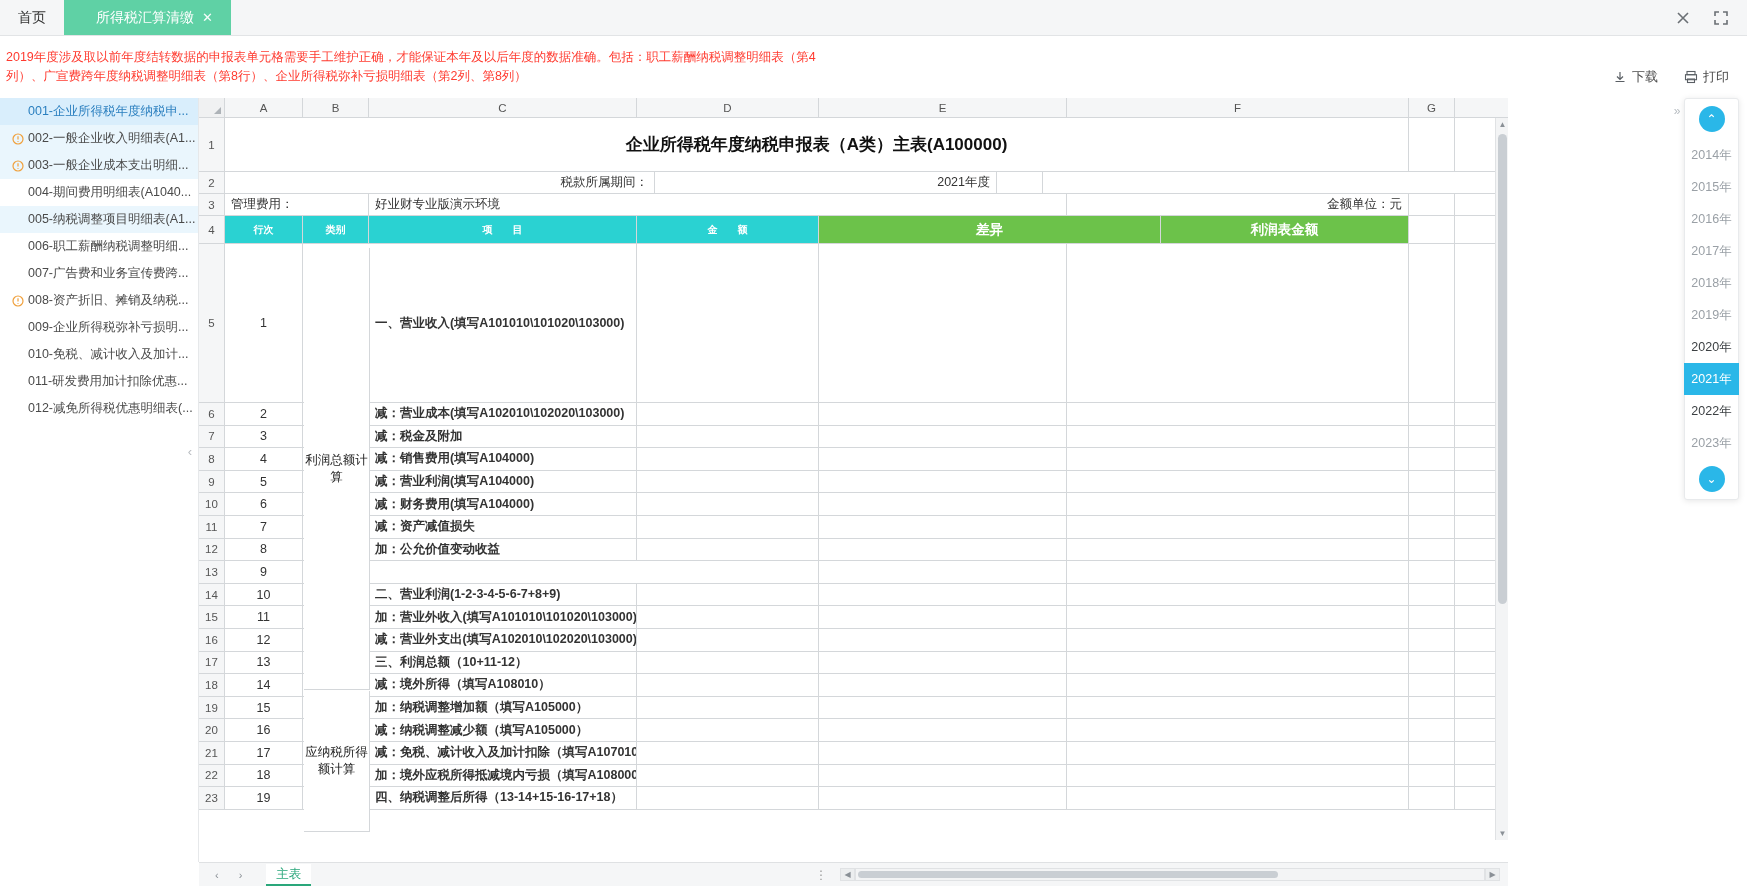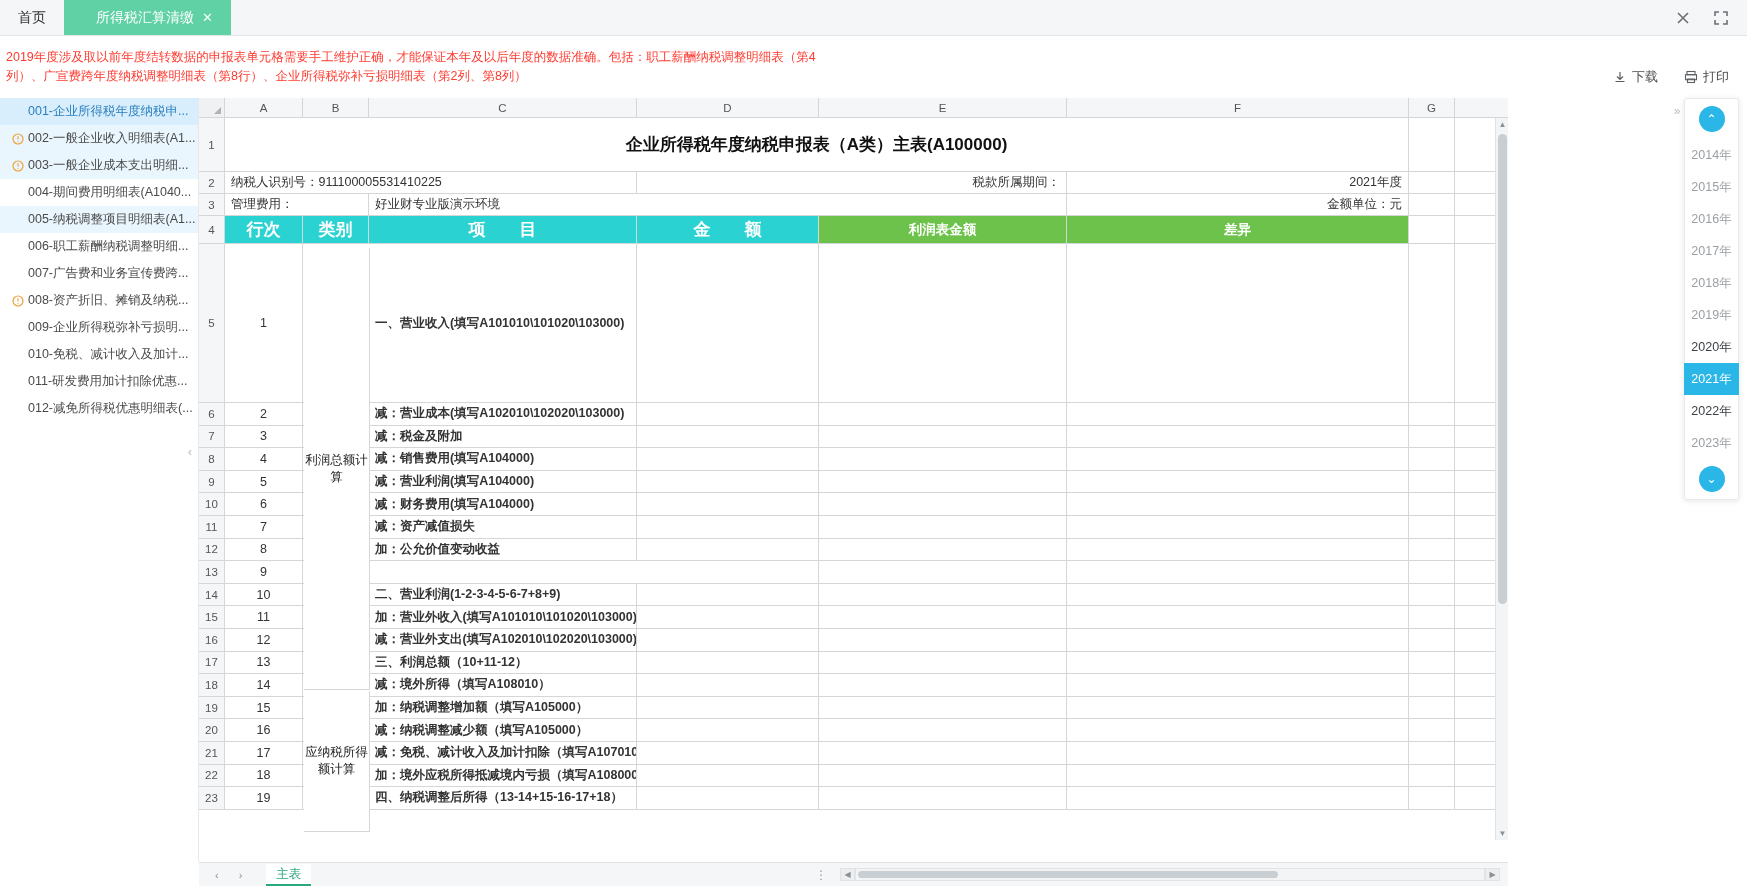--- a/index.html
+++ b/index.html
@@ -123,21 +123,21 @@
   .cell {
     border-right: 1px solid #d4d7da;
     display: flex; align-items: center;
     font-size: 12.5px; padding: 0 6px; overflow: hidden;
     white-space: nowrap;
   }
   .c-center { justify-content: center; }
   .c-right { justify-content: flex-end; }
   .c-bold { font-weight: bold; }
   .title-cell { font-size: 17px; font-weight: bold; color: #111; }
-  .hdr-cyan { background: #2ad2d2; color: #ffffff; font-weight: bold; justify-content: center; font-size: 17px; }
+  .hdr-cyan { background: #2ad2d2; color: #ffffff; font-weight: bold; justify-content: center; font-size: 10px; }
   .hdr-green { background: #6cc24a; color: #ffffff; font-weight: bold; justify-content: center; font-size: 13.5px; }
   .vgroup {
     border-right: 1px solid #d4d7da;
     display: flex; align-items: center; justify-content: center;
     font-size: 12.5px; text-align: center; color: #222;
   }
   .blank-grid { background: #ffffff; }
 
   
   .vscroll {
@@ -323,40 +323,39 @@
       <div class="ch" style="width: 46px; flex: 0 0 46px;">G</div>
     </div>
   <div class="rows" id="sheetrows" style="position: absolute;">
       <div class="row" style="height: 54px;">
         <div class="rh">1</div>
         <div class="cell c-center title-cell" style="width: 1184px; flex: 0 0 1184px;">企业所得税年度纳税申报表（A类）主表(A100000)</div>
         <div class="cell " style="width: 46px; flex: 0 0 46px;"></div>
       </div>
       <div class="row" style="height: 22px;">
         <div class="rh">2</div>
-        <div class="cell " style="width: 412px; flex: 0 0 412px;">纳税人识别号：911100005531410225</div>
         <div class="cell c-right" style="width: 430px; flex: 0 0 430px;">税款所属期间：</div>
         <div class="cell c-right" style="width: 342px; flex: 0 0 342px;">2021年度</div>
         <div class="cell " style="width: 46px; flex: 0 0 46px;"></div>
       </div>
       <div class="row" style="height: 22px;">
         <div class="rh">3</div>
         <div class="cell " style="width: 144px; flex: 0 0 144px;">管理费用：</div>
         <div class="cell " style="width: 698px; flex: 0 0 698px;">好业财专业版演示环境</div>
         <div class="cell c-right" style="width: 342px; flex: 0 0 342px;">金额单位：元</div>
         <div class="cell " style="width: 46px; flex: 0 0 46px;"></div>
       </div>
       <div class="row" style="height: 28px;">
         <div class="rh">4</div>
         <div class="cell hdr-cyan" style="width: 78px; flex: 0 0 78px;">行次</div>
         <div class="cell hdr-cyan" style="width: 66px; flex: 0 0 66px;">类别</div>
         <div class="cell hdr-cyan" style="width: 268px; flex: 0 0 268px;">项　　目</div>
         <div class="cell hdr-cyan" style="width: 182px; flex: 0 0 182px;">金　　额</div>
+        <div class="cell hdr-green" style="width: 342px; flex: 0 0 342px;">差异</div>
         <div class="cell hdr-green" style="width: 248px; flex: 0 0 248px;">利润表金额</div>
-        <div class="cell hdr-green" style="width: 342px; flex: 0 0 342px;">差异</div>
         <div class="cell " style="width: 46px; flex: 0 0 46px;"></div>
       </div>
       <div class="row" style="height: 159px;">
         <div class="rh">5</div>
         <div class="cell c-center" style="width: 78px; flex: 0 0 78px;">1</div>
         <div style="width: 66px; flex: 0 0 66px;"></div>
         <div class="cell c-bold" style="width: 268px; flex: 0 0 268px; font-weight: bold;">一、营业收入(填写A101010\101020\103000)</div>
         <div class="cell blank-grid" style="width: 182px; flex: 0 0 182px;"></div>
         <div class="cell blank-grid" style="width: 248px; flex: 0 0 248px;"></div>
         <div class="cell blank-grid" style="width: 342px; flex: 0 0 342px;"></div>

